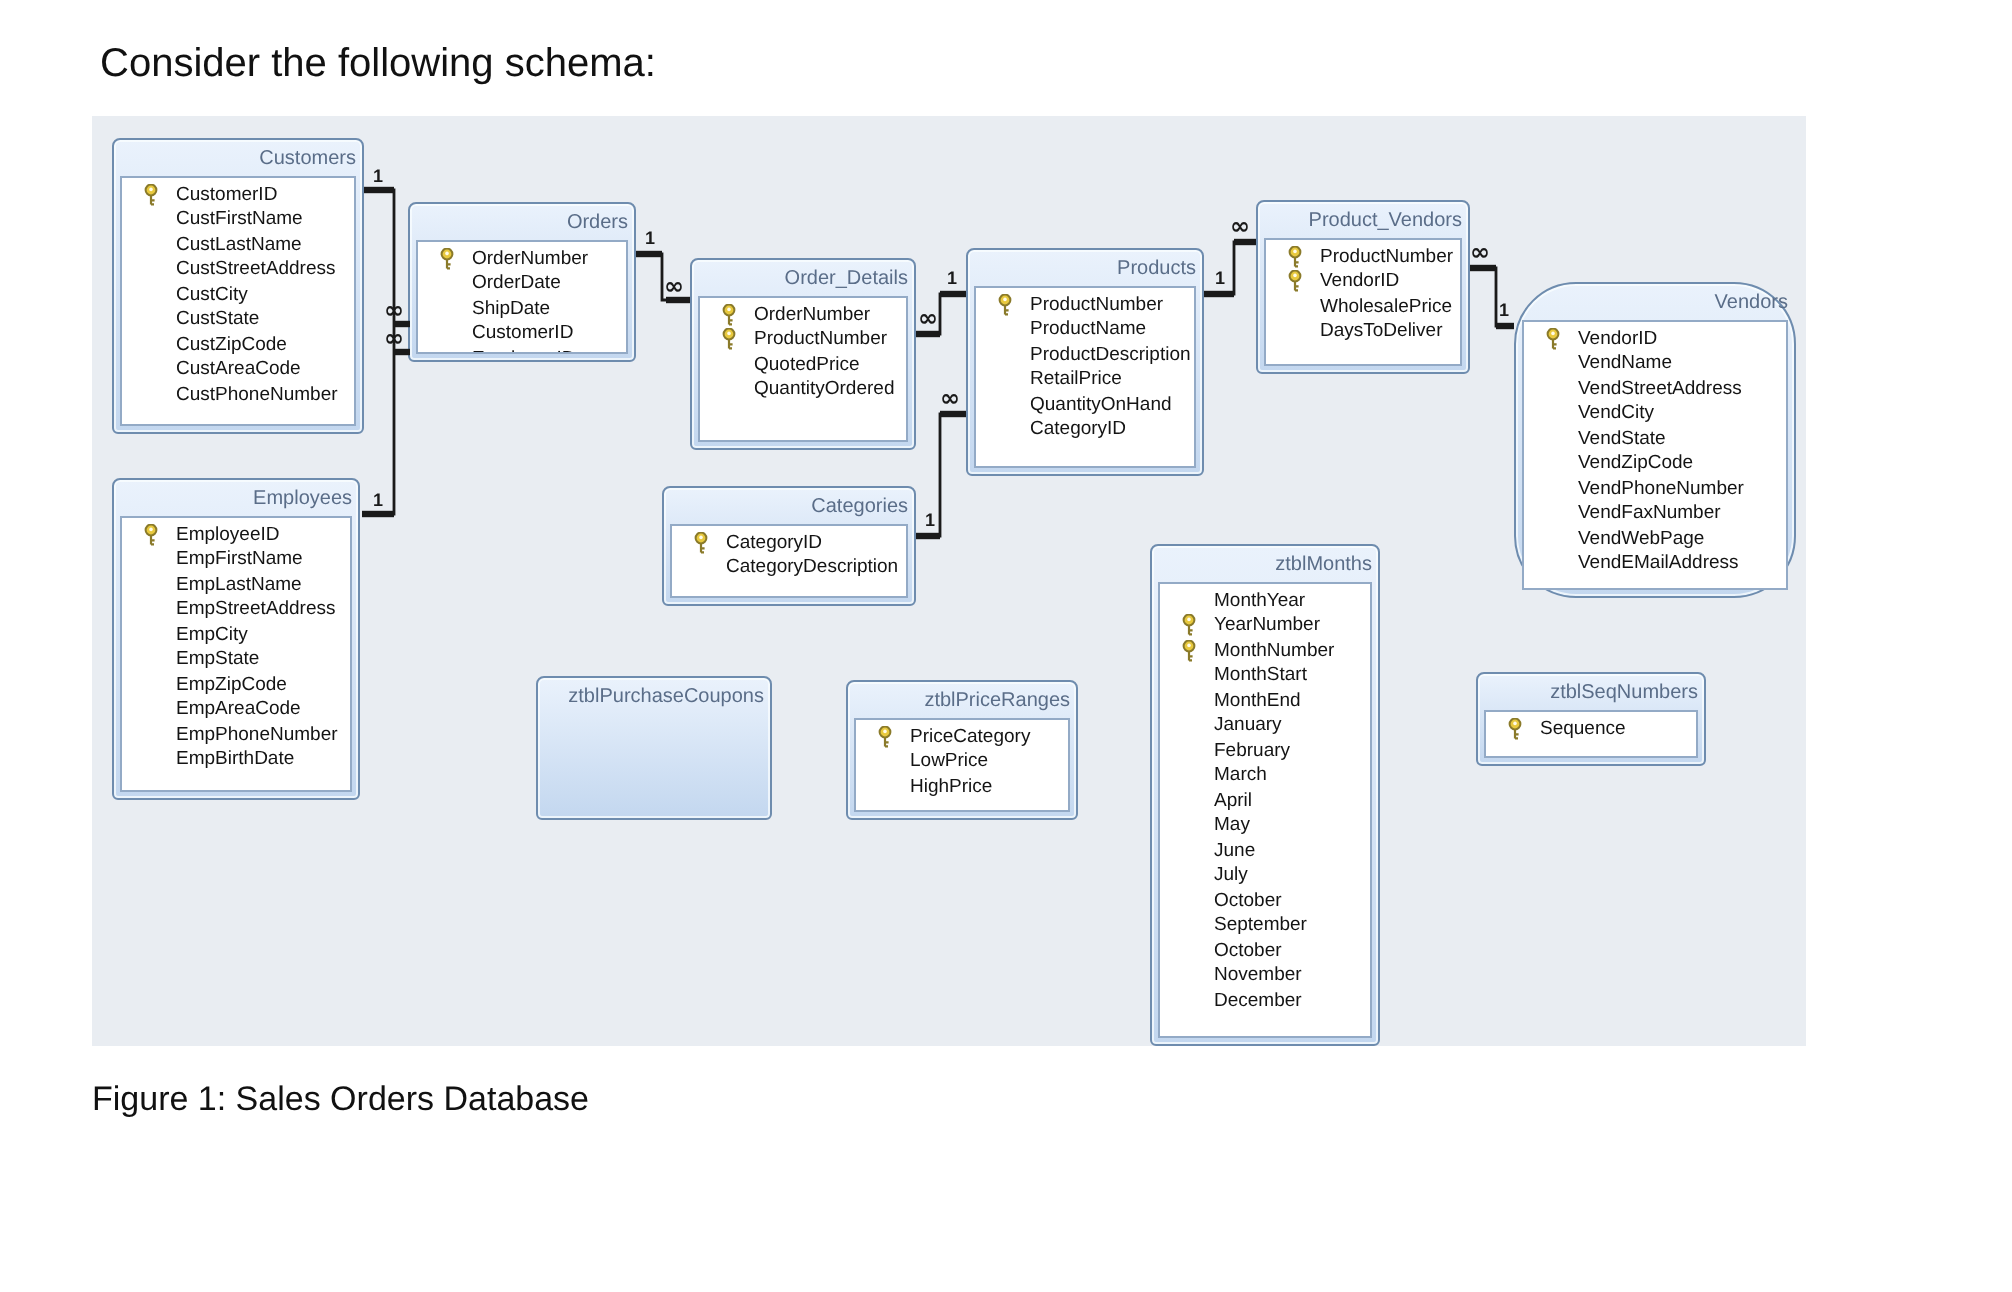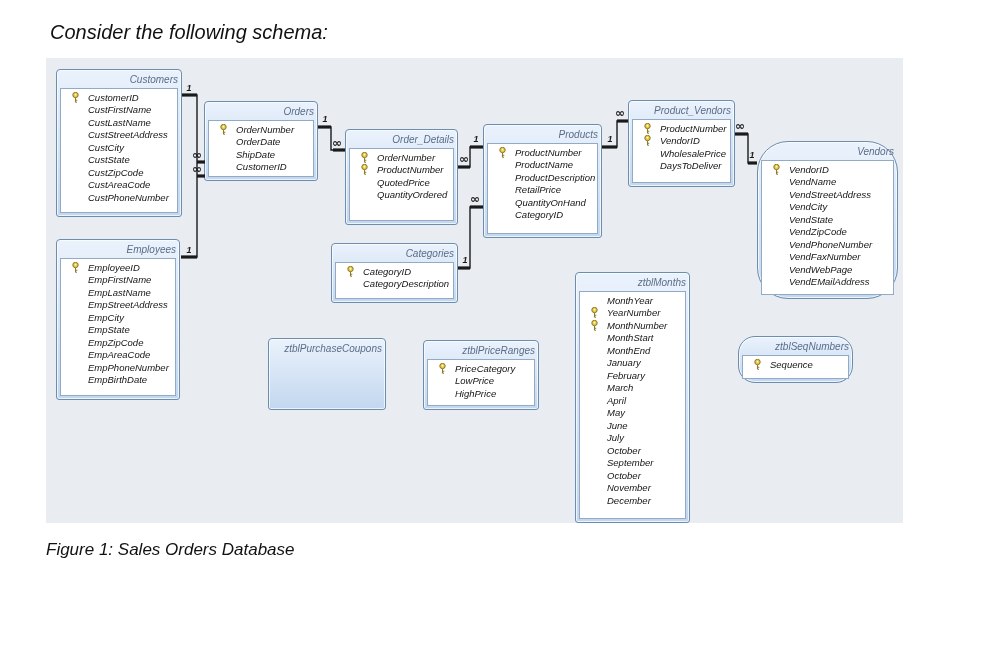--- a/index.html
+++ b/index.html
@@ -1,19 +1,18 @@
 <!DOCTYPE html>
 <html style="--panel-bg: #e9edf2; --box-border: #6e8cae; --box-gradient-top: #eaf2fc; --box-gradient-bottom: #c3d7ef; --header-text: #5a6d88; --body-border: #93aac6; --field-text: #141414; --line: #1a1a1a; --key-gold: #e8c93e; --key-outline: #8a7a2a;"><head>
 <meta charset="utf-8">
 <style>
   html,body{margin:0;padding:0;background:#ffffff;}
   .page{
     position:relative;width:1006px;height:646px;background:#fff;overflow:hidden;
     font-family:"Liberation Sans",sans-serif;
-    font-style:italic;
   }
   .title{
     position:absolute;left:50px;top:21px;margin:0;
     font-size:20px;font-weight:400;color:#111;letter-spacing:0;
   }
   .caption{
     position:absolute;left:46px;top:540px;margin:0;
     font-size:17px;font-weight:400;color:#111;
   }
   .panel{
@@ -475,21 +474,21 @@
           <div class="field-row">
             <span class="key-slot"></span>
             <span class="field-name">November</span>
           </div>
           <div class="field-row">
             <span class="key-slot"></span>
             <span class="field-name">December</span>
           </div>
         </div>
       </div>
-      <div class="table-box" style="left: 738px; top: 336px; width: 115px; height: 47px; border-radius: 17px;">
+      <div class="table-box" style="left: 738px; top: 336px; width: 115px; height: 47px;">
         <div class="table-header">ztblSeqNumbers</div>
         <div class="table-body">
           <div class="field-row">
             <span class="key-slot">
               <svg width="9" height="11" viewBox="0 0 9 11">
                 <circle cx="4.5" cy="3" r="2.7" fill="var(--key-gold)" stroke="var(--key-outline)" stroke-width="1"></circle>
                 <circle cx="4.5" cy="2.7" r="0.9" fill="#fffbe8"></circle>
                 <path d="M4.5 5.7 L4.5 10.2 M4.5 8.2 L6.3 8.2 M4.5 10.2 L6 10.2" stroke="var(--key-outline)" stroke-width="1.1" fill="none"></path>
               </svg>
             </span>

